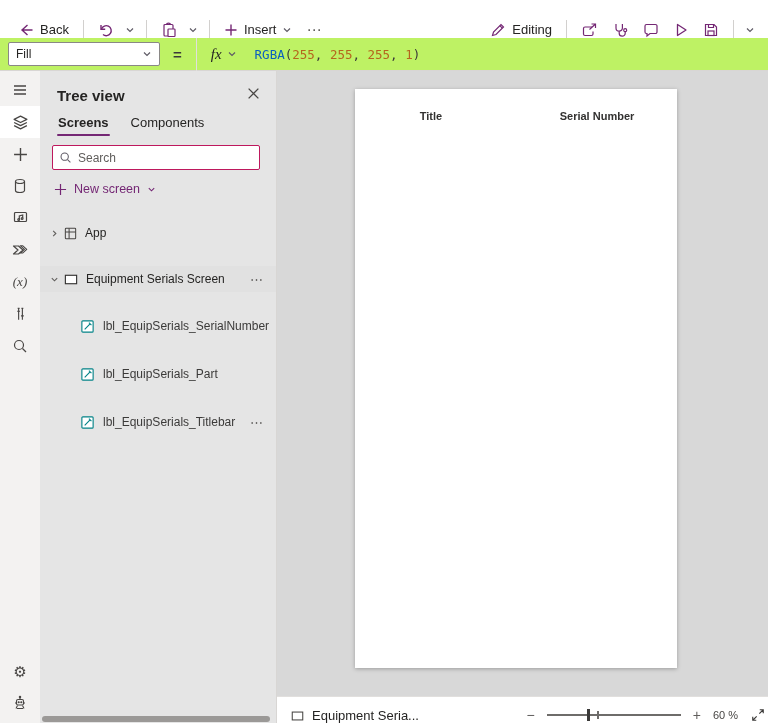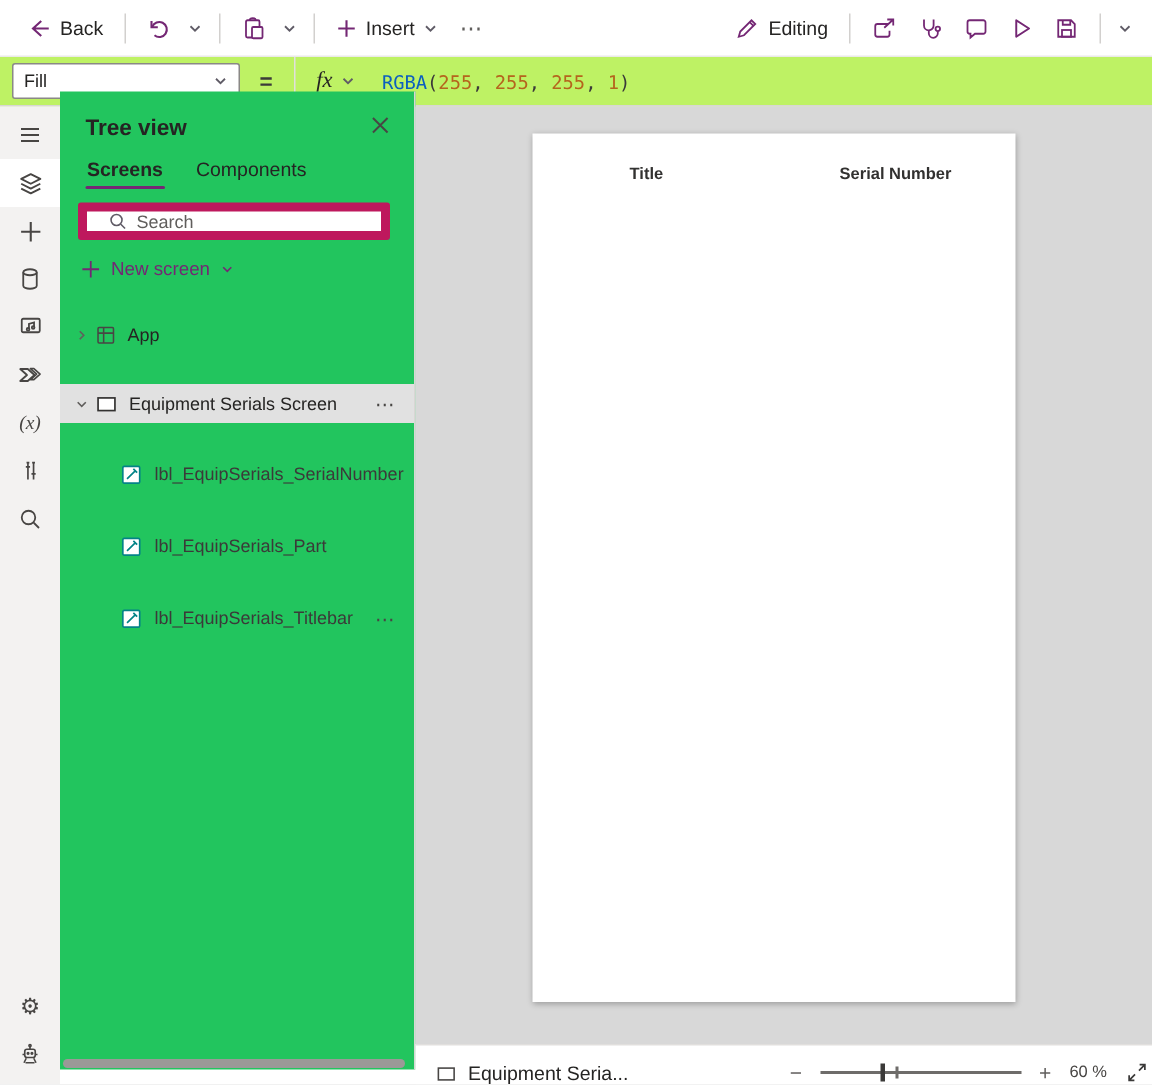--- a/index.html
+++ b/index.html
@@ -1,21 +1,21 @@
 <!DOCTYPE html>
 <html><head>
 <meta charset="utf-8">
 <style>
   * { margin:0; padding:0; box-sizing:border-box; }
   html,body { width:768px; height:723px; }
   body { font-family:"Liberation Sans","DejaVu Sans",sans-serif; font-size:13px; color:#252423; background:#fff; overflow:hidden; }
   .app { position:relative; width:768px; height:723px; overflow:hidden; background:#fff; }
 
   
-  .topbar { position:absolute; left:0; top:0; width:768px; height:38px; background:#fff; border-bottom:1px solid #eceae8; display:flex; align-items:center; padding:0 10px 0 12px; }
+  .topbar { position:absolute; left:0; top:11px; width:768px; height:38px; background:#fff; border-bottom:1px solid #eceae8; display:flex; align-items:center; padding:0 10px 0 12px; }
   .tb-group { display:flex; align-items:center; gap:2px; }
   .tb-right { margin-left:auto; display:flex; align-items:center; gap:2px; }
   .tb-btn { display:flex; align-items:center; gap:6px; background:none; border:none; padding:4px 6px; font:inherit; color:#252423; cursor:pointer; border-radius:2px; }
   .tb-btn svg { display:block; }
   .purple { color:#742774; }
   .grayic { color:#5f5b66; }
   .vdiv { width:1px; height:20px; background:#d2d0ce; margin:0 6px; }
   .chev-btn { padding:4px 3px; }
   .more-dots { font-size:15px; color:#605e5c; letter-spacing:1px; }
 
@@ -33,29 +33,29 @@
 
   
   .rail { position:absolute; left:0; top:71px; width:40px; height:652px; background:#f3f2f1; display:flex; flex-direction:column; align-items:center; padding-top:3px; }
   .rail-btn { width:40px; height:32px; display:flex; align-items:center; justify-content:center; background:none; border:none; color:#484644; cursor:pointer; }
   .rail-btn.selected { background:#fff; }
   .rail-spacer { flex:1; }
   .var-icon { font-family:"Liberation Serif","DejaVu Serif",serif; font-style:italic; font-size:13px; color:#484644; }
   .gear-glyph { font-size:15px; color:#484644; line-height:1; }
 
   
-  .treepanel { position:absolute; left:40px; top:61px; width:237px; height:652px; background:#22c55e; border-right:1px solid #d8d6d4; }
+  .treepanel { position:absolute; left:40px; top:71px; width:237px; height:652px; background:#e5e5e5; border-right:1px solid #d8d6d4; }
   .tp-header { display:flex; align-items:center; justify-content:space-between; padding:14px 14px 6px 17px; }
   .tp-title { font-size:15px; font-weight:bold; color:#252423; }
   .tp-close { background:none; border:none; color:#484644; cursor:pointer; padding:2px; }
   .tp-tabs { display:flex; gap:20px; padding:2px 0 0 17px; }
   .tp-tab { background:none; border:none; font:inherit; font-size:13px; color:#252423; padding:2px 1px 6px; cursor:pointer; position:relative; }
   .tp-tab.active { font-weight:bold; }
   .tp-tab.active::after { content:""; position:absolute; left:0; right:0; bottom:0; height:2px; background:#742774; border-radius:1px; }
-  .tp-search { margin:9px 16px 0 12px; height:25px; border:6px solid #be185d; border-radius:2px; display:flex; align-items:center; padding:0 14px; gap:6px; background:#fff; }
+  .tp-search { margin:9px 16px 0 12px; height:25px; border:1px solid #be185d; border-radius:2px; display:flex; align-items:center; padding:0 6px; gap:6px; background:#fff; }
   .tp-search input { border:none; outline:none; flex:1; font:inherit; font-size:12px; color:#252423; background:transparent; }
   .tp-search input::placeholder { color:#605e5c; }
   .newscreen { display:flex; align-items:center; gap:7px; margin:8px 0 4px 12px; background:none; border:none; font:inherit; font-size:12.5px; color:#742774; cursor:pointer; padding:4px 2px; }
   .tree-row { display:flex; align-items:center; height:26px; padding-left:7px; font-size:12px; color:#252423; cursor:pointer; position:relative;margin-top:20px; }
   .tree-row .twisty { width:14px; display:flex; justify-content:center; color:#605e5c; }
   .tree-row .t-icon { margin:0 7px 0 2px; display:flex; }
   .tree-row.selected { background:#e1e1e1; }
   .tree-row .row-more { margin-left:auto; margin-right:12px; color:#484644; font-size:13px; letter-spacing:1px; background:none; border:none; cursor:pointer; }
   .tree-row.child { padding-left:40px; height:28px; color:#3b3a39; }
   .tree-row.child .t-icon { margin:0 8px 0 0; }

